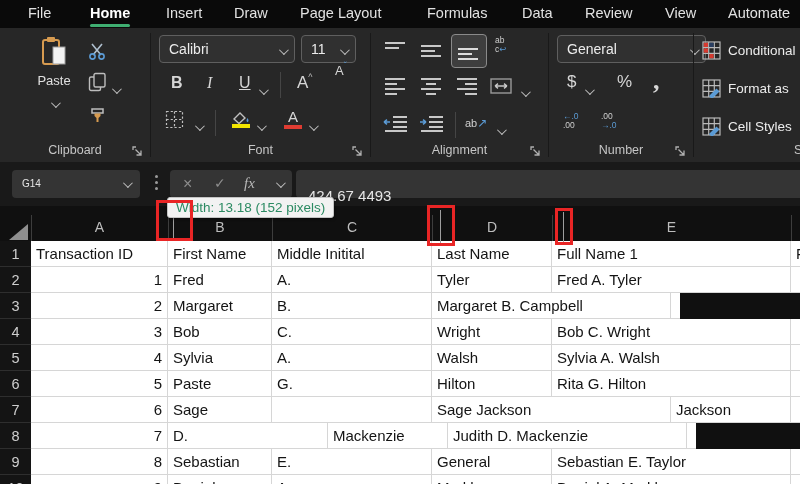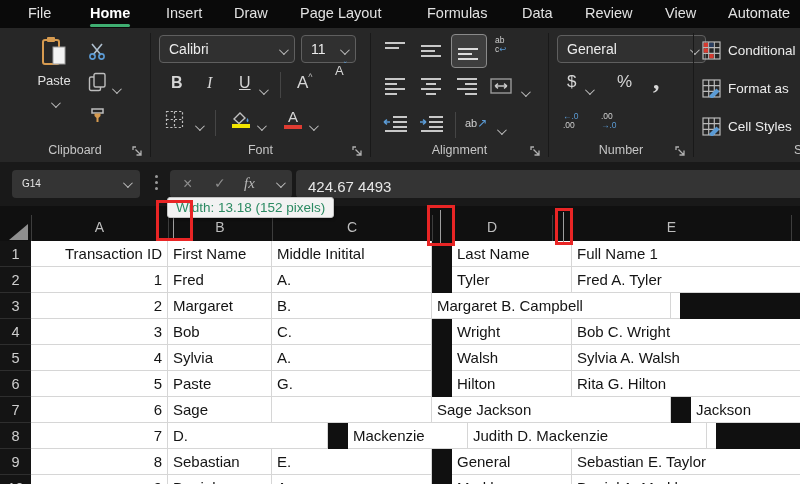--- a/index.html
+++ b/index.html
@@ -37,21 +37,21 @@
   .sheet{position:absolute;top:206px;left:0;width:800px;height:278px;background:#101010;overflow:hidden;}
   .colhdr{position:absolute;top:7px;height:28px;line-height:28px;text-align:center;color:#bdbdbd;font-size:14px;}
   .hdiv{position:absolute;top:9px;height:26px;width:1px;background:#3d3d3d;}
   .corner-tri{position:absolute;left:9px;top:18px;width:0;height:0;border-left:19px solid transparent;border-bottom:16px solid #8f8f8f;}
   .grow{position:absolute;left:0;width:800px;height:26px;display:flex;}
   .rn{width:31px;min-width:31px;background:#141414;color:#cfcfcf;font-size:14.5px;line-height:26px;text-align:center;box-sizing:border-box;border-bottom:1px solid #2e2e2e;}
   .cell{background:#fff;border-right:1px solid #d6d6d6;border-bottom:1px solid #d6d6d6;box-sizing:border-box;font-size:15px;color:#141414;line-height:25px;padding-left:5px;white-space:nowrap;overflow:hidden;}
   .ca{width:137px;min-width:137px;text-align:right;padding-right:5px;padding-left:0;}
   .cb{width:104px;min-width:104px;}
   .cc{width:160px;min-width:160px;}
-  .cd{width:120px;min-width:120px;margin-left:20px;}
+  .cd{width:120px;min-width:120px;}
   .ce{width:239px;min-width:239px;}
   .cf{width:9px;min-width:9px;border-right:none;}
   
   .tooltip{position:absolute;left:167px;top:197px;height:19px;line-height:19px;background:#f2f2f2;border:1px solid #c4c4c4;border-radius:3px;padding:0 8px;font-size:13.5px;color:#2b8a62;z-index:40;box-shadow:0 1px 3px rgba(0,0,0,.5);white-space:nowrap;}
   .redrect{position:absolute;border:3px solid #e92525;background:transparent;z-index:50;}
   .guide{position:absolute;width:1px;background:#9f9f9f;z-index:30;}
 </style>
 </head>
 <body>
 
@@ -288,41 +288,41 @@
         <i></i>
         <i></i>
       </div>
     <div class="fbox" style="left:170px;width:122px">
       <span style="position:absolute;left:13px;top:0;line-height:27px;color:#8d8d8d;font-size:16px">×</span>
       <span style="position:absolute;left:44px;top:0;line-height:27px;color:#8d8d8d;font-size:14px">✓</span>
       <span style="position:absolute;left:74px;top:0;line-height:27px;color:#b8b8b8;font-size:15px;font-style:italic;font-family:'Liberation Serif',serif">fx</span>
       <span class="chev" style="position:absolute;right:9px;top:11px"></span>
     </div>
     <div class="fbox" style="left:296px;width:510px;border-top-right-radius:0;border-bottom-right-radius:0">
-      <span style="position:absolute;left:12px;top:3px;line-height:28px;color:#e6e6e6;font-size:15px">424.67 4493</span>
+      <span style="position:absolute;left:12px;top:12px;line-height:28px;color:#e6e6e6;font-size:15px">424.67 4493</span>
     </div>
   </div>
 
   <div class="sheet">
     <div class="corner-tri"></div>
     <div class="colhdr" style="left:31px;width:137px">A</div>
     <div class="colhdr" style="left:168px;width:104px">B</div>
     <div class="colhdr" style="left:272px;width:160px">C</div>
     <div class="colhdr" style="left:432px;width:120px">D</div>
     <div class="colhdr" style="left:552px;width:239px">E</div>
     <div class="hdiv" style="left:31px"></div>
     <div class="hdiv" style="left:168px"></div>
     <div class="hdiv" style="left:272px"></div>
     <div class="hdiv" style="left:432px"></div>
     <div class="hdiv" style="left:552px"></div>
     <div class="hdiv" style="left:791px"></div>
 
     <div class="grow" style="top:35px">
       <div class="rn">1</div>
-      <div class="cell ca" style="text-align:right;padding-left:5px">Transaction ID</div>
+      <div class="cell ca" style="text-align:left;padding-left:5px">Transaction ID</div>
       <div class="cell cb">First Name</div>
       <div class="cell cc">Middle Initital</div>
       <div class="cell cd">Last Name</div>
       <div class="cell ce">Full Name 1</div>
       <div class="cell cf">F</div>
     </div>
     <div class="grow" style="top:61px">
       <div class="rn">2</div>
       <div class="cell ca">1</div>
       <div class="cell cb">Fred</div>

